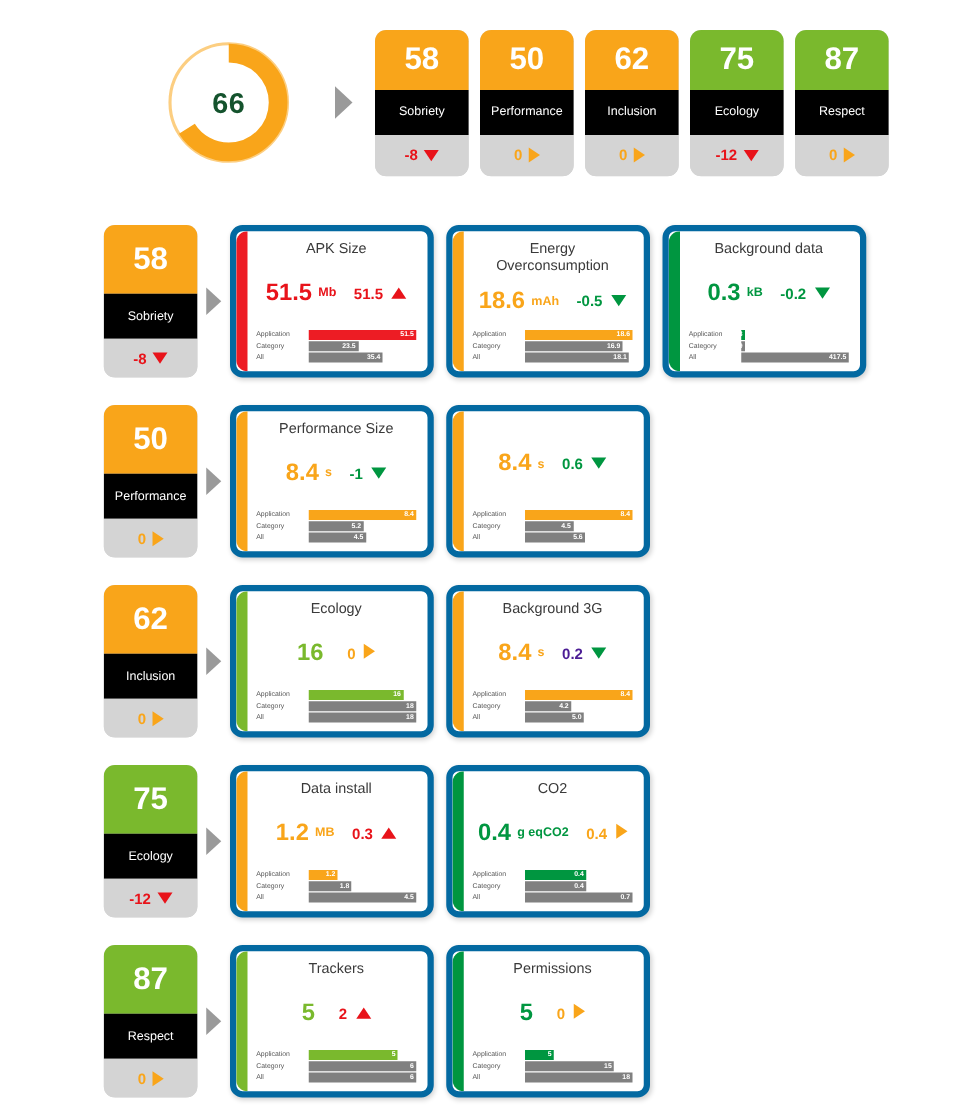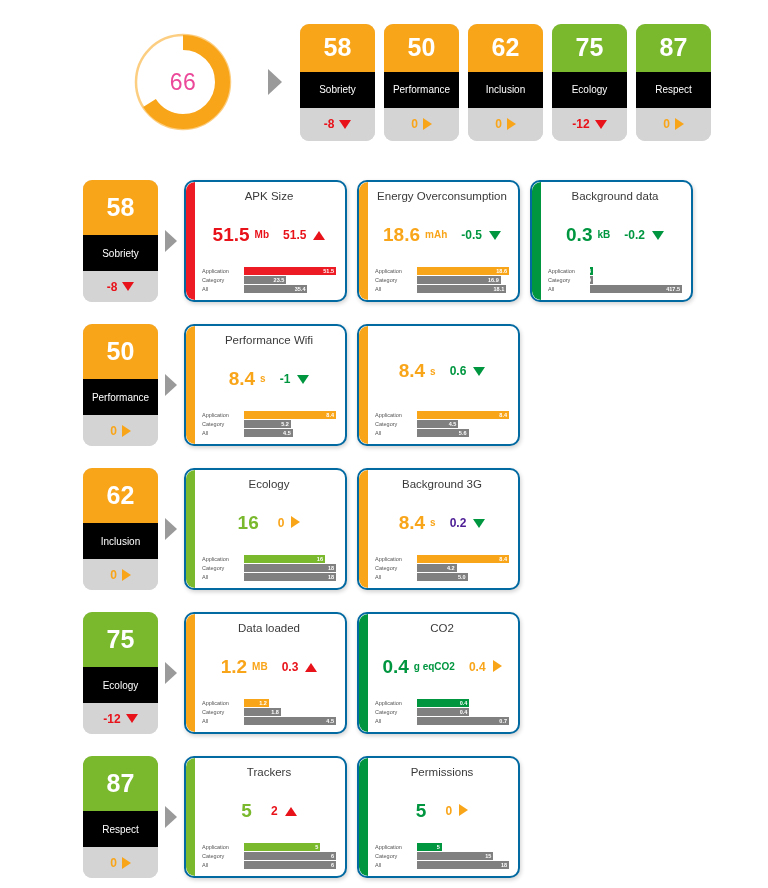--- a/index.html
+++ b/index.html
@@ -4,21 +4,21 @@
 <style>
   html,body{margin:0;padding:0;background:#ffffff;}
   body{width:768px;height:888px;font-family:"Liberation Sans",sans-serif;color:#222;overflow:hidden;}
 
   
   .top-summary{display:flex;align-items:center;padding:14px 0 0 0;height:150px;box-sizing:border-box;}
   .gauge-wrap{width:150px;margin-left:108px;display:flex;align-items:center;justify-content:center;}
   .gauge{position:relative;width:112px;height:112px;}
   .gauge svg{display:block;}
   .gauge-label{position:absolute;inset:0;display:flex;align-items:center;justify-content:center;
-    font-size:23px;font-weight:normal;color:#ec4899;letter-spacing:.5px;}
+    font-size:23px;font-weight:bold;color:#14532d;letter-spacing:.5px;}
 
   .chev{width:26px;display:flex;align-items:center;justify-content:center;margin-left:4px;}
   .chev svg{display:block;}
 
   .score-cards{display:flex;gap:9px;margin-left:12px;}
   .score-card{width:75px;border-radius:9px;overflow:hidden;box-shadow:0 0 0 0 transparent;
     display:flex;flex-direction:column;background:#d4d4d4;}
   .sc-num{height:48px;display:flex;align-items:center;justify-content:center;
     color:#ffffff;font-size:25px;font-weight:bold;}
   .sc-name{height:36px;background:#000000;color:#ffffff;display:flex;align-items:center;
@@ -38,21 +38,21 @@
   .row{display:flex;align-items:flex-start;margin-bottom:19px;height:125px;}
   .row-badge{width:75px;margin-left:83px;border-radius:9px;overflow:hidden;display:flex;flex-direction:column;
     background:#d4d4d4;height:122px;}
   .rb-num{flex:1 1 auto;display:flex;align-items:center;justify-content:center;color:#fff;font-size:25px;font-weight:bold;}
   .rb-name{height:36px;background:#000;color:#fff;display:flex;align-items:center;justify-content:center;font-size:10px;}
   .rb-delta{height:31px;background:#d4d4d4;display:flex;align-items:center;justify-content:center;gap:5px;font-size:12px;font-weight:bold;}
 
   .row-chev{width:26px;display:flex;align-items:center;justify-content:center;height:122px;}
 
   .cards{display:flex;gap:10px;}
-  .card{width:163px;height:122px;background:#ffffff;border-radius:10px;border:2px solid #0369a1;
+  .card{width:163px;height:122px;background:#ffffff;border-radius:10px;border:5px solid #0369a1;
     box-shadow:1px 2px 4px rgba(0,0,0,.18);position:relative;overflow:hidden;box-sizing:border-box;}
   .card-accent{position:absolute;left:0;top:0;bottom:0;width:9px;border-radius:10px 0 0 10px;}
   .card-inner{padding:7px 9px 6px 16px;height:100%;box-sizing:border-box;display:flex;flex-direction:column;}
   .card-title{text-align:center;font-size:11.5px;color:#3a3a3a;line-height:1.25;min-height:15px;}
   .card-value-row{flex:1 1 auto;display:flex;align-items:center;justify-content:center;gap:4px;padding-bottom:2px;}
   .cv-main{font-size:19px;font-weight:bold;}
   .cv-unit{font-size:10px;font-weight:bold;margin-left:1px;margin-right:6px;}
   .cv-delta{font-size:12px;font-weight:bold;margin-left:4px;}
   .cv-arrow{margin-left:3px;}
 
@@ -277,21 +277,21 @@
       </div>
       <div class="row-chev">
         <svg width="16" height="26" viewBox="0 0 16 26">
           <polygon points="2,2 14,13 2,24" fill="#9a9a9a"></polygon>
         </svg>
       </div>
       <div class="cards">
         <div class="card">
           <div class="card-accent" style="background:#F9A51A"></div>
           <div class="card-inner">
-            <div class="card-title">Performance Wifi</div>
+            <div class="card-title">Performance Size</div>
             <div class="card-value-row">
               <span class="cv-main" style="color:#F9A51A">8.4</span>
               <span class="cv-unit" style="color:#F9A51A">s</span>
               <span class="cv-delta" style="color:#009640">-1</span>
               <span class="cv-arrow"><span class="tri down green"></span></span>
             </div>
             <div class="bars">
               <div class="bar-line">
                 <div class="bar-label">Application</div>
                 <div class="bar-track">
@@ -462,21 +462,21 @@
       </div>
       <div class="row-chev">
         <svg width="16" height="26" viewBox="0 0 16 26">
           <polygon points="2,2 14,13 2,24" fill="#9a9a9a"></polygon>
         </svg>
       </div>
       <div class="cards">
         <div class="card">
           <div class="card-accent" style="background:#F9A51A"></div>
           <div class="card-inner">
-            <div class="card-title">Data loaded</div>
+            <div class="card-title">Data install</div>
             <div class="card-value-row">
               <span class="cv-main" style="color:#F9A51A">1.2</span>
               <span class="cv-unit" style="color:#F9A51A">MB</span>
               <span class="cv-delta" style="color:#E8131A">0.3</span>
               <span class="cv-arrow"><span class="tri up"></span></span>
             </div>
             <div class="bars">
               <div class="bar-line">
                 <div class="bar-label">Application</div>
                 <div class="bar-track">

